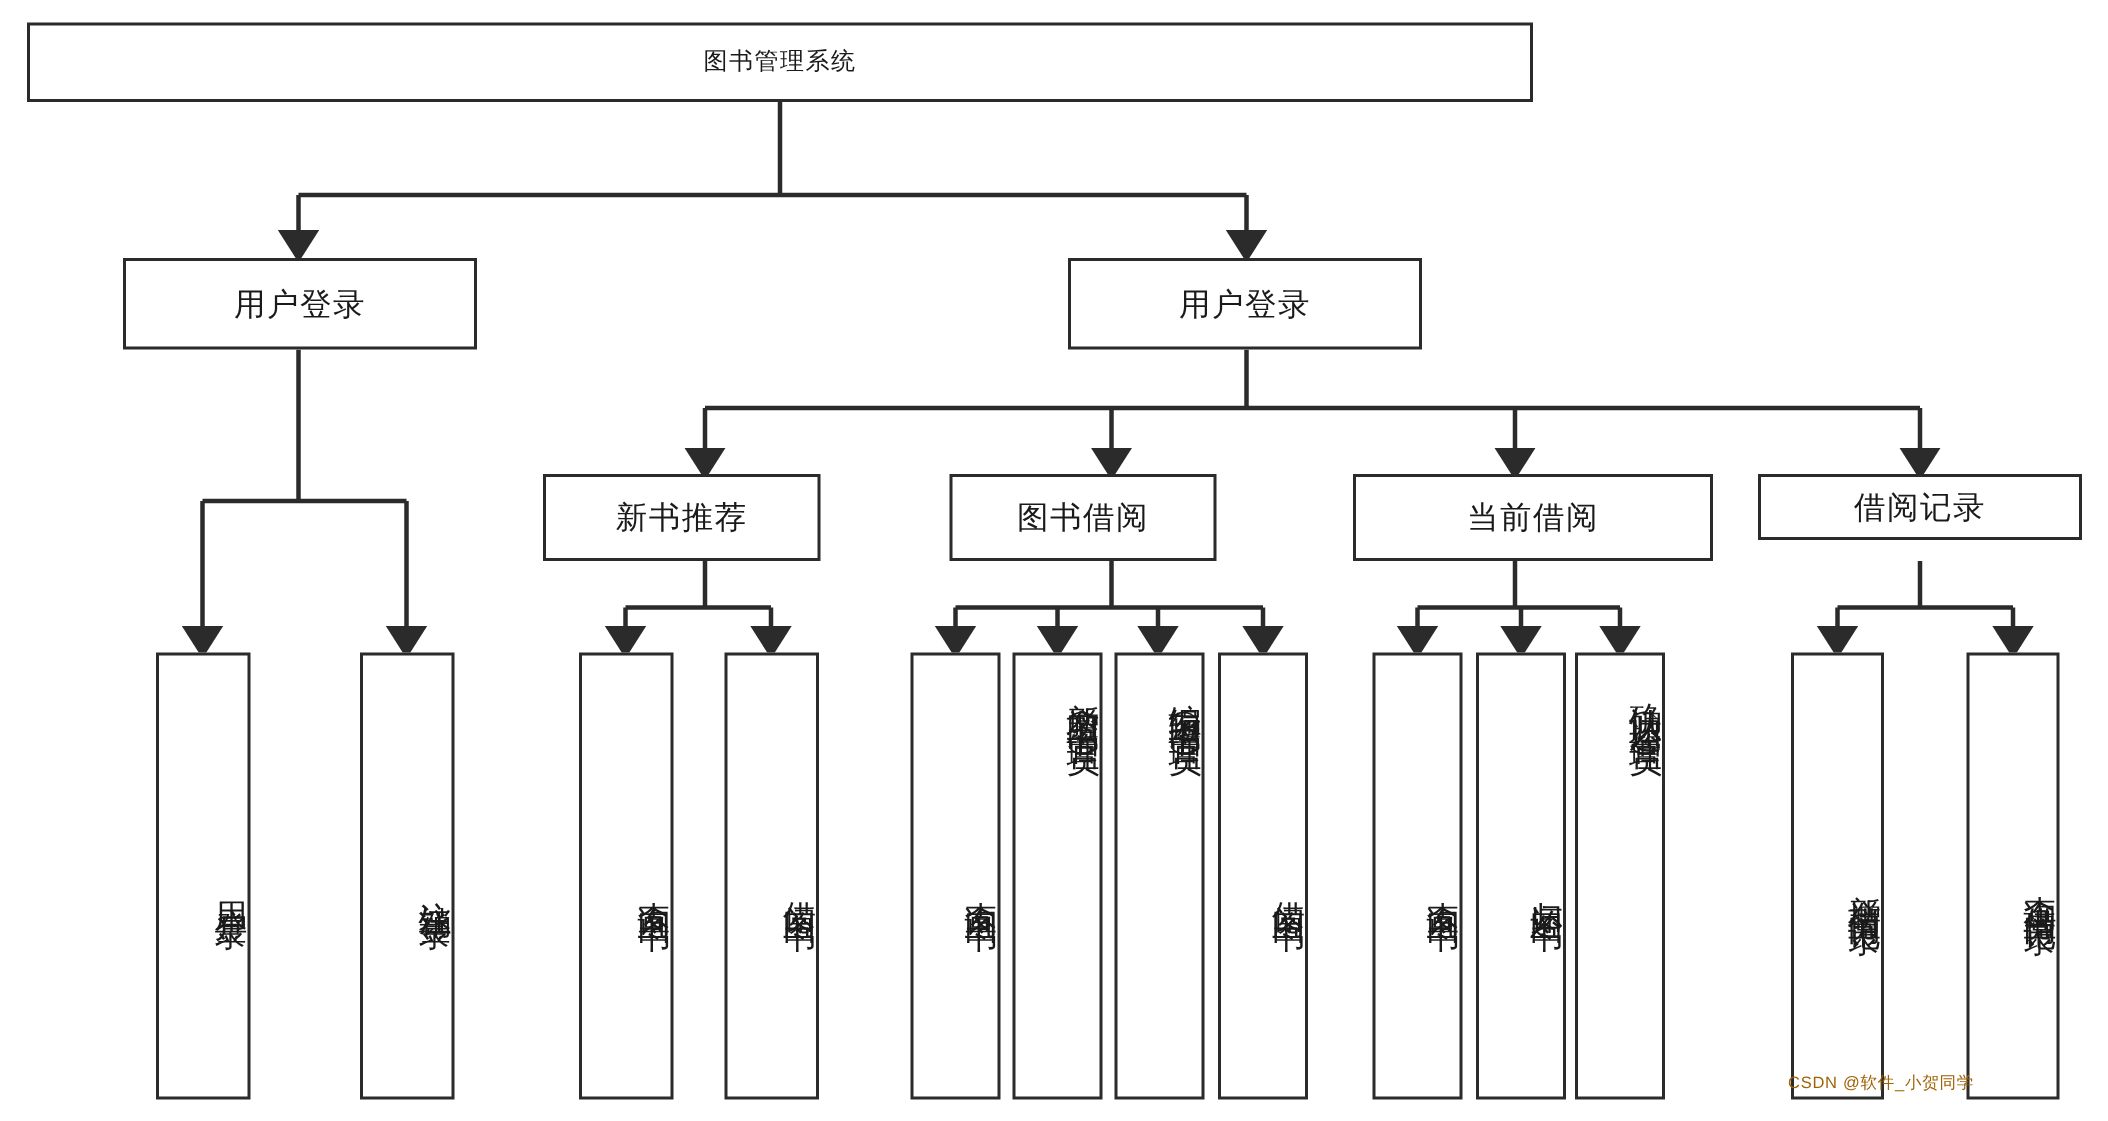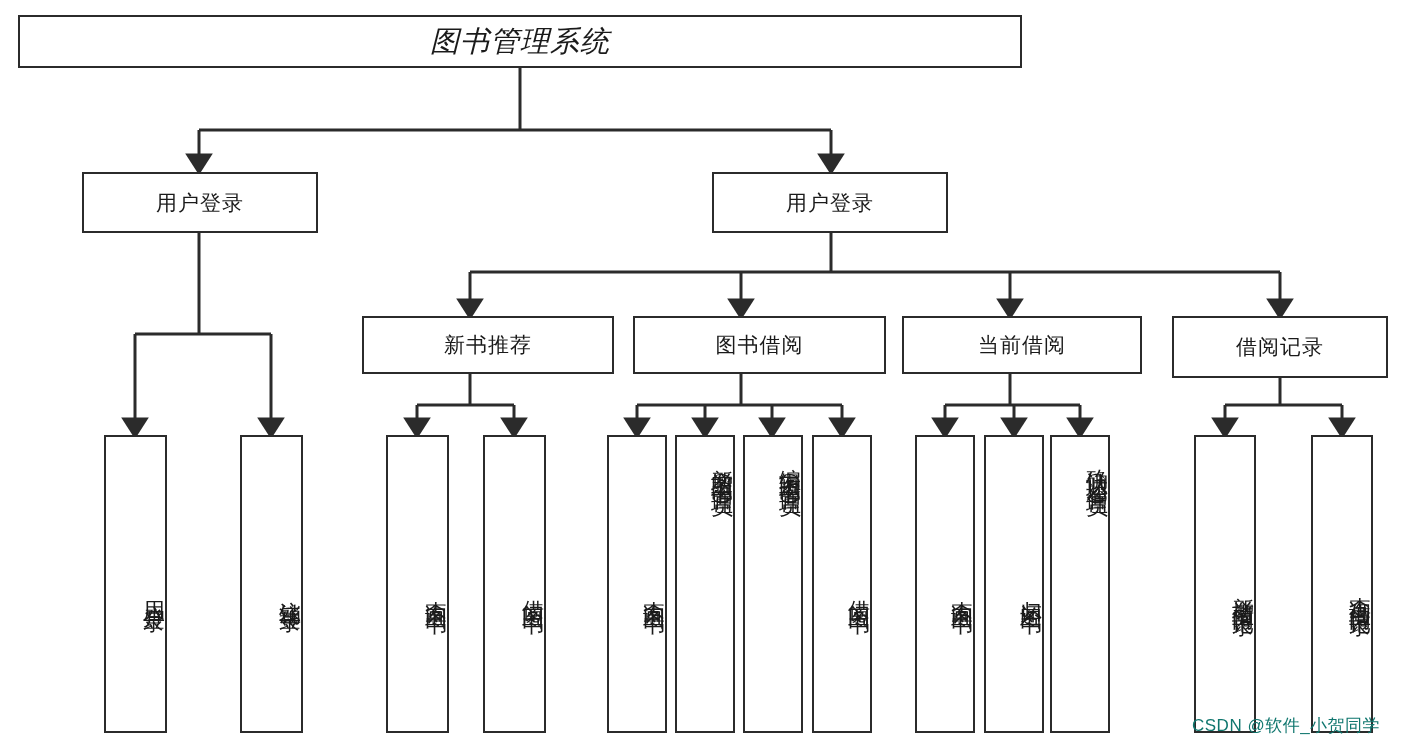--- a/index.html
+++ b/index.html
@@ -11,38 +11,38 @@
     position:absolute;
     box-sizing:border-box;
     background:#ffffff;
     border:2.5px solid #2b2b2b;
     display:flex;
     align-items:center;
     justify-content:center;
     color:#1a1a1a;
   }
   .node.h{ font-size:21px; letter-spacing:1px; }
-  .node.root{ font-size:29px; letter-spacing:1px;font-style:italic; }
+  .node.root{ font-size:16px; letter-spacing:1px; }
   .node.v{
     writing-mode:vertical-rl;
     text-orientation:upright;
     align-items:flex-start;
     justify-content:center;
     font-size:22px;
     letter-spacing:4px;
     padding-top:14px;
     line-height:1.0;
   }
   .node.v.top{ justify-content:flex-start; }
   .watermark{
     position:absolute;
     left:1192px;
     top:714px;
-    font-size:17px;
-    color:#0f766e;
+    font-size:11px;
+    color:#a16207;
     letter-spacing:0.5px;
     white-space:nowrap;
   }
 </style>
 </head>
 <body>
 
 <div id="stage">
 
   <svg id="wires" viewBox="0 0 1405 747">
@@ -99,30 +99,30 @@
     <span>图书管理系统</span>
   </div>
 
   <div class="node h" style="left:82px;top:172px;width:236px;height:61px;">
     <span>用户登录</span>
   </div>
   <div class="node h" style="left:712px;top:172px;width:236px;height:61px;">
     <span>用户登录</span>
   </div>
 
-  <div class="node h" style="left:362px;top:316px;width:252px;height:58px;">
+  <div class="node h" style="left:362px;top:316px;width:185px;height:58px;">
     <span>新书推荐</span>
   </div>
-  <div class="node h" style="left:633px;top:316px;width:253px;height:58px;text-align:right;">
+  <div class="node h" style="left:633px;top:316px;width:178px;height:58px;text-align:right;">
     <span>图书借阅</span>
   </div>
   <div class="node h" style="left:902px;top:316px;width:240px;height:58px;">
     <span>当前借阅</span>
   </div>
-  <div class="node h" style="left:1172px;top:316px;width:216px;height:62px;">
+  <div class="node h" style="left:1172px;top:316px;width:216px;height:44px;">
     <span>借阅记录</span>
   </div>
 
   <div class="node v" style="left:104px;top:435px;width:63px;height:298px;">
     <span>用户登录</span>
   </div>
   <div class="node v" style="left:240px;top:435px;width:63px;height:298px;">
     <span>注销登录</span>
   </div>
 

